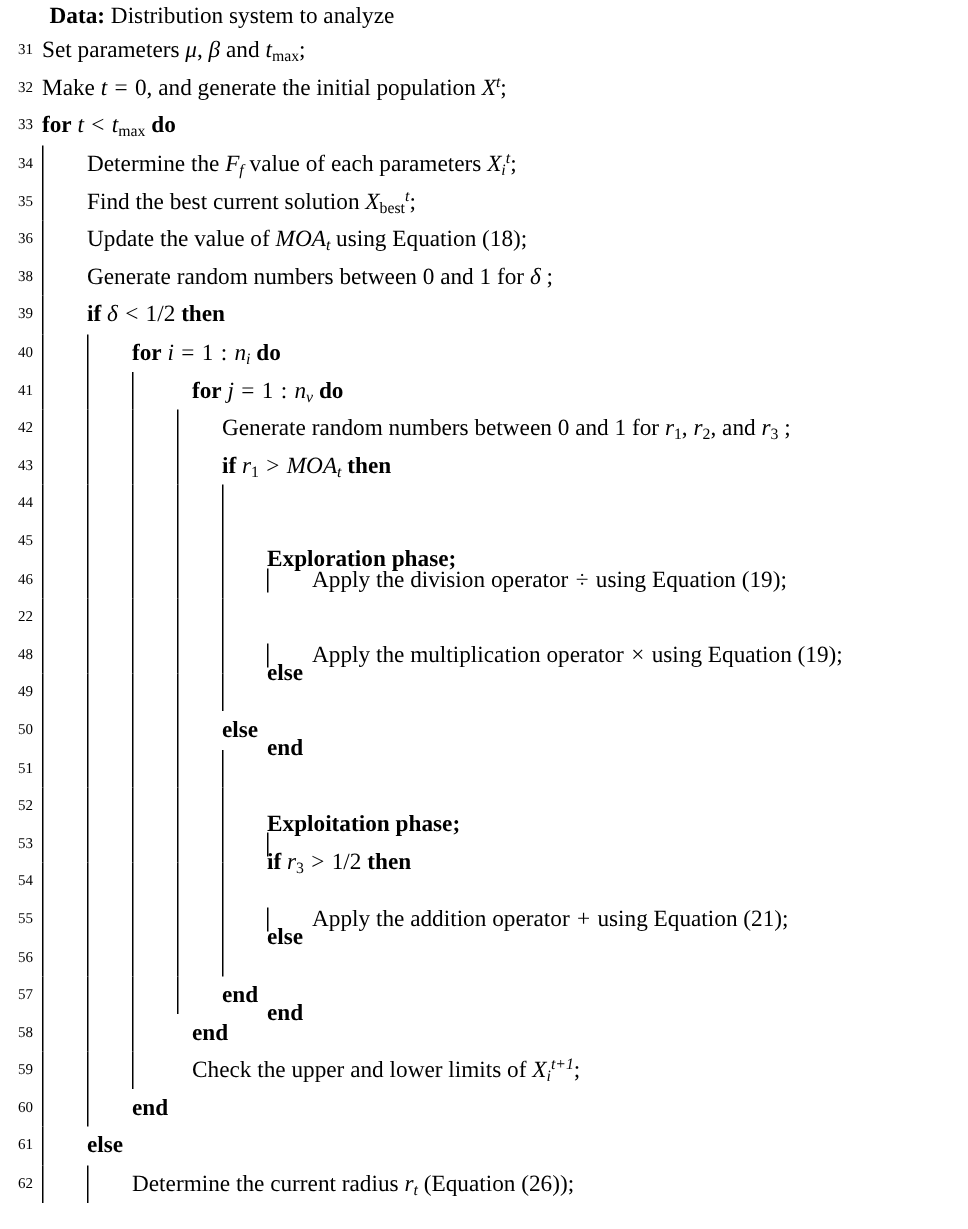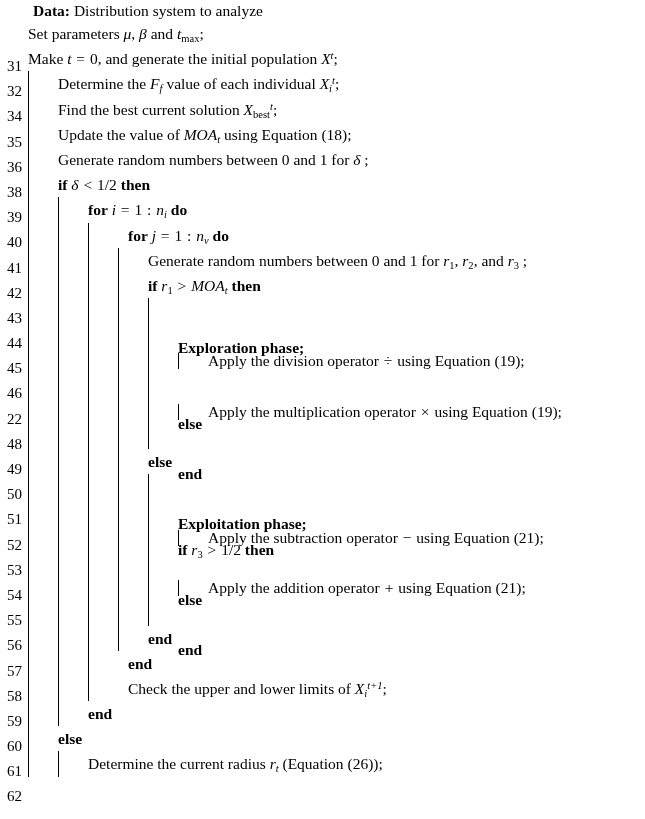--- a/index.html
+++ b/index.html
@@ -40,24 +40,23 @@
     position: relative;
     height: 25.2px;
     white-space: nowrap;
   }
   .lineno {
     position: absolute;
     left: 0;
     top: 8px;
     width: 22px;
     text-align: right;
-    font-size: 15px;
+    font-size: 10px;
     line-height: 10px;
     font-family: "Liberation Serif", "DejaVu Serif", serif;
-    margin-top: 32px;
   }
   .code {
     position: absolute;
     top: 0;
     font-size: 15.5px;
     line-height: 25.2px;
   }
   
   .i0 { left: 28px; }
   .i1 { left: 58px; }
@@ -128,28 +127,38 @@
     <span class="lineno">32</span>
     <span class="code i0">
       <span>Make</span>
       <span class="mi">t</span>
       <span class="op">=</span>
       <span>0</span><span>, and generate the initial population</span>
       <span class="mi">X</span><sup>t</sup><span>;</span>
     </span>
   </div>
 
+  <div class="line">
+    <span class="lineno">33</span>
+    <span class="code i0">
+      <span class="kw">for</span>
+      <span class="mi">t</span>
+      <span class="op">&lt;</span>
+      <span class="mi">t</span><sub class="up">max</sub>
+      <span class="kw">do</span>
+    </span>
+  </div>
 
   <div class="line">
     <span class="lineno">34</span>
     <span class="rule r1"></span>
     <span class="code i1">
       <span>Determine the</span>
       <span class="mi">F</span><sub>f</sub>
-      <span>value of each individual</span>
+      <span>value of each parameters</span>
       <span class="mi">X</span><sub>i</sub><sup>t</sup><span>;</span>
     </span>
   </div>
 
   <div class="line">
     <span class="lineno">35</span>
     <span class="rule r1"></span>
     <span class="code i1">
       <span>Find the best current solution</span>
       <span class="mi">X</span><sub class="up">best</sub><sup>t</sup><span>;</span>
@@ -359,26 +368,20 @@
   </div>
 
   <div class="line">
     <span class="lineno">53</span>
     <span class="rule r1"></span>
     <span class="rule r2"></span>
     <span class="rule r3"></span>
     <span class="rule r4"></span>
     <span class="rule r5"></span>
     <span class="rule r6 short"></span>
-    <span class="code i6">
-      <span>Apply the subtraction operator</span>
-      <span class="op">−</span>
-      <span>using Equation</span>
-      <span>(21);</span>
-    </span>
   </div>
 
   <div class="line">
     <span class="lineno">54</span>
     <span class="rule r1"></span>
     <span class="rule r2"></span>
     <span class="rule r3"></span>
     <span class="rule r4"></span>
     <span class="rule r5"></span>
     <span class="code i5 kw">else</span>

